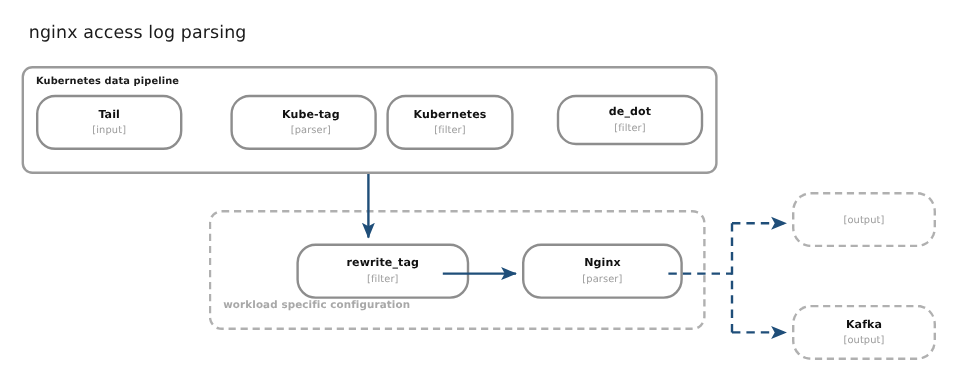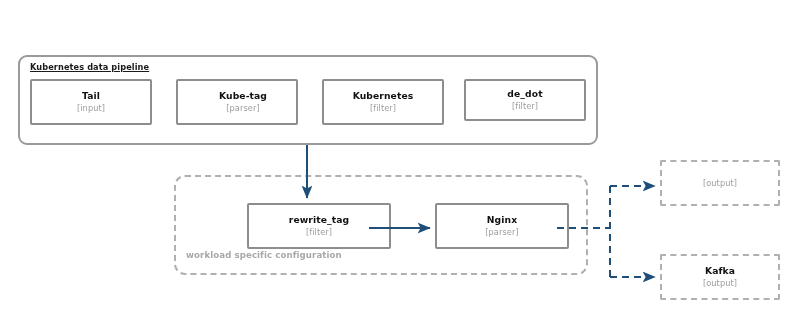--- a/index.html
+++ b/index.html
@@ -49,41 +49,40 @@
     background: transparent;
     box-sizing: border-box;
   }
   .group-label {
     position: absolute;
     font-size: 8.2px;
     font-weight: bold;
     color: #1a1a1a;
     white-space: nowrap;
     letter-spacing: 0.1px;
-    text-decoration: underline;
   }
   .group-label-muted {
     position: absolute;
     font-size: 8.6px;
     font-weight: bold;
     color: #a8a8a8;
     white-space: nowrap;
     letter-spacing: 0.1px;
   }
 
   
   .node {
     position: absolute;
     box-sizing: border-box;
     display: flex;
     flex-direction: column;
     align-items: center;
     justify-content: center;
     background: #ffffff;
-    border-radius: 2px;
+    border-radius: 16px;
   }
   .node.solid {
     border: 2px solid #8d8d8d;
   }
   .node.dashed {
     border: 2.5px dashed #b0b0b0;
     background: transparent;
   }
   .node-title {
     font-size: 9.2px;
@@ -109,36 +108,37 @@
     width: 800px;
     height: 319px;
     pointer-events: none;
   }
 </style>
 </head>
 <body>
 
 <div id="canvas">
 
+  <div class="diagram-title">nginx access log parsing</div>
 
   <div class="group-solid" style="left:18px; top:55px; width:580px; height:90px;"></div>
 
   <div class="group-label" style="left:30px; top:62px;">Kubernetes data pipeline</div>
 
   <div class="node solid" style="left:30px; top:79px; width:122px; height:46px;">
     <span class="node-title">Tail</span>
     <span class="node-type">[input]</span>
   </div>
 
-  <div class="node solid" style="left:176px; top:79px; width:122px; height:46px;padding-left:12px;">
+  <div class="node solid" style="left:192px; top:79px; width:122px; height:46px;padding-left:12px;">
     <span class="node-title">Kube-tag</span>
     <span class="node-type">[parser]</span>
   </div>
 
-  <div class="node solid" style="left:322px; top:79px; width:122px; height:46px;">
+  <div class="node solid" style="left:322px; top:79px; width:106px; height:46px;">
     <span class="node-title">Kubernetes</span>
     <span class="node-type">[filter]</span>
   </div>
 
   <div class="node solid" style="left:464px; top:79px; width:122px; height:42px;">
     <span class="node-title">de_dot</span>
     <span class="node-type">[filter]</span>
   </div>
 
   <div class="group-dashed" style="left:174px; top:175px; width:414px; height:100px;"></div>

